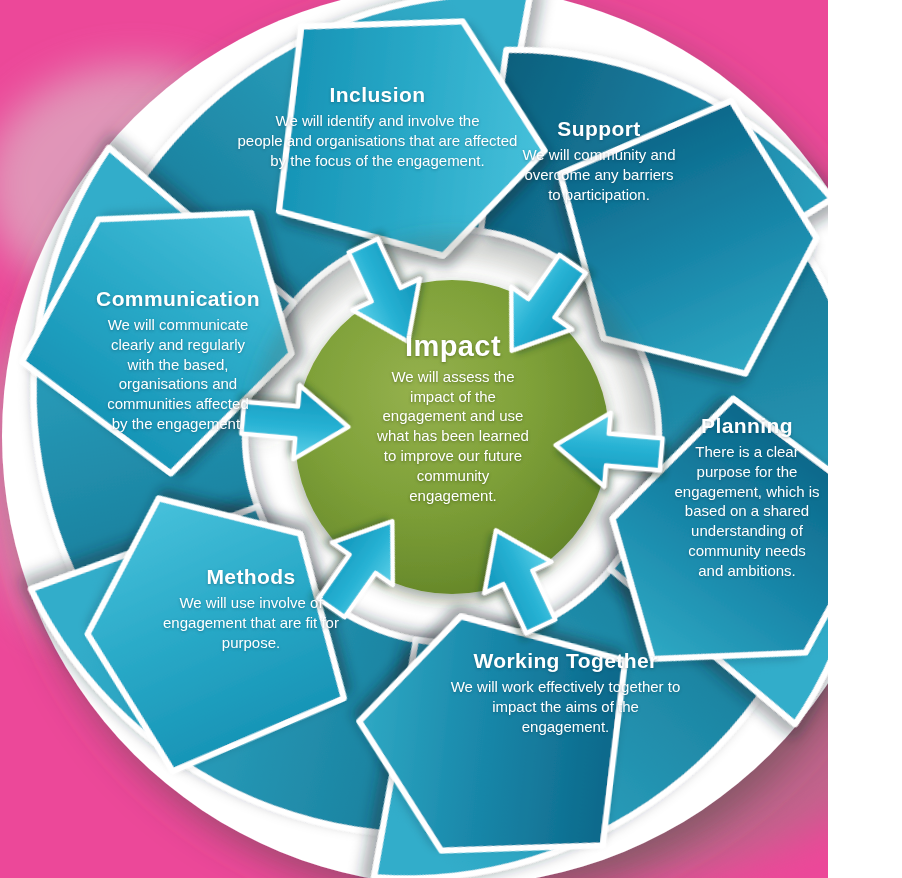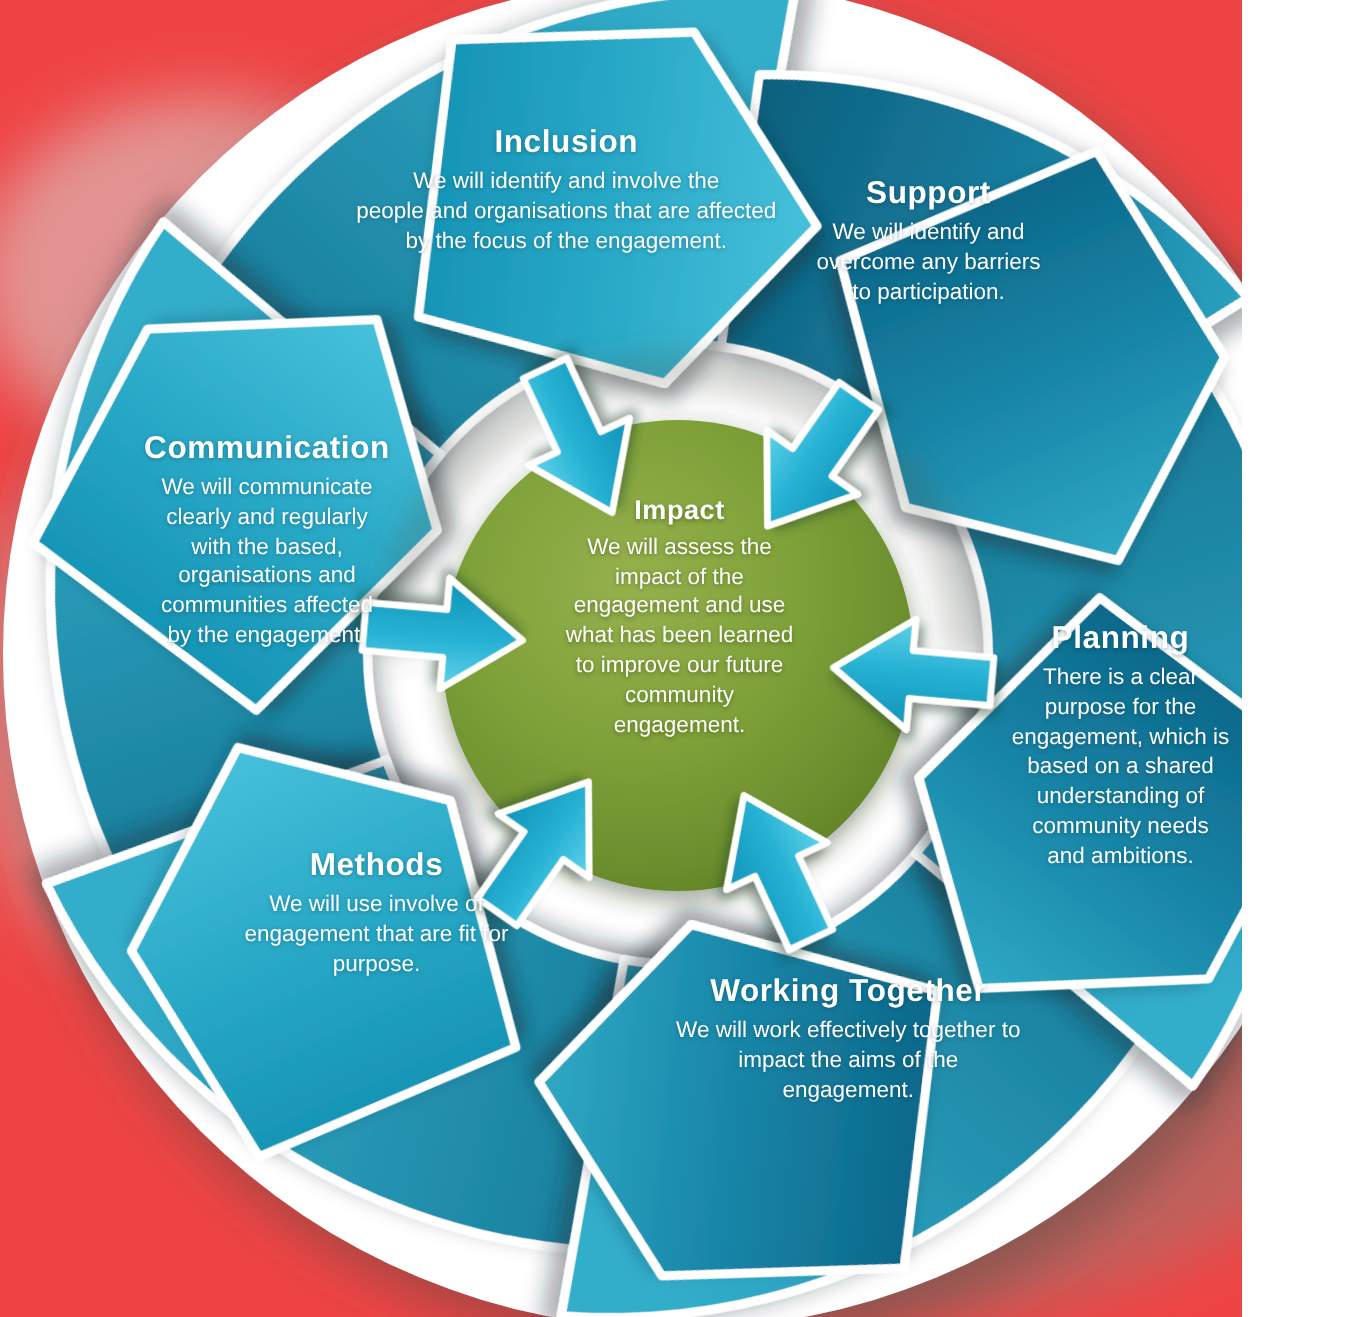--- a/index.html
+++ b/index.html
@@ -1,32 +1,32 @@
 <!DOCTYPE html>
 <html><head>
 <meta charset="utf-8">
 <style>
   html,body{margin:0;padding:0;background:#ffffff;}
   .stage{
-    position:relative;width:828px;height:878px;overflow:hidden;background:#ef4444;
+    position:relative;width:828px;height:878px;overflow:hidden;background:#ec4899;
     font-family:"Liberation Sans", sans-serif;
   }
   .stage svg{position:absolute;left:0;top:0;z-index:1;}
   .sec{
     position:absolute;z-index:3;text-align:center;color:#ffffff;
     text-shadow:0 1px 3px rgba(0,40,60,0.35);
   }
   .sec .hd{
     font-size:21px;font-weight:bold;letter-spacing:.4px;margin:0 0 5px 0;line-height:1.1;
   }
   .sec .bd{
     font-size:15px;line-height:1.32;white-space:pre-line;font-weight:400;
   }
   #sec-impact{text-shadow:0 1px 3px rgba(45,65,0,0.5);}
-  #sec-impact .hd{font-size:18px;margin-bottom:4px;}
+  #sec-impact .hd{font-size:29px;margin-bottom:4px;}
 </style>
 </head>
 <body>
 
 <div class="stage">
 
   <svg width="902" height="878" viewBox="0 0 902 878">
     <defs>
       <linearGradient id="tailGrad" gradientUnits="userSpaceOnUse" x1="-150" y1="-360" x2="400" y2="-100">
         <stop offset="0" stop-color="#0d5c77"></stop>
@@ -125,23 +125,23 @@
     </g>
   </svg>
 
   <div class="sec" id="sec-inclusion" style="left:190px;top:83px;width:375px;">
     <div class="hd">Inclusion</div>
     <div class="bd">We will identify and involve the
 people and organisations that are affected
 by the focus of the engagement.</div>
   </div>
 
-  <div class="sec" id="sec-support" style="left:524px;top:117px;width:190px;">
+  <div class="sec" id="sec-support" style="left:504px;top:117px;width:190px;">
     <div class="hd">Support</div>
-    <div class="bd">We will identify and
+    <div class="bd">We will community and
 overcome any barriers
 to participation.</div>
   </div>
 
   <div class="sec" id="sec-planning" style="left:652px;top:414px;width:190px;">
     <div class="hd">Planning</div>
     <div class="bd">There is a clear
 purpose for the
 engagement, which is
 based on a shared

